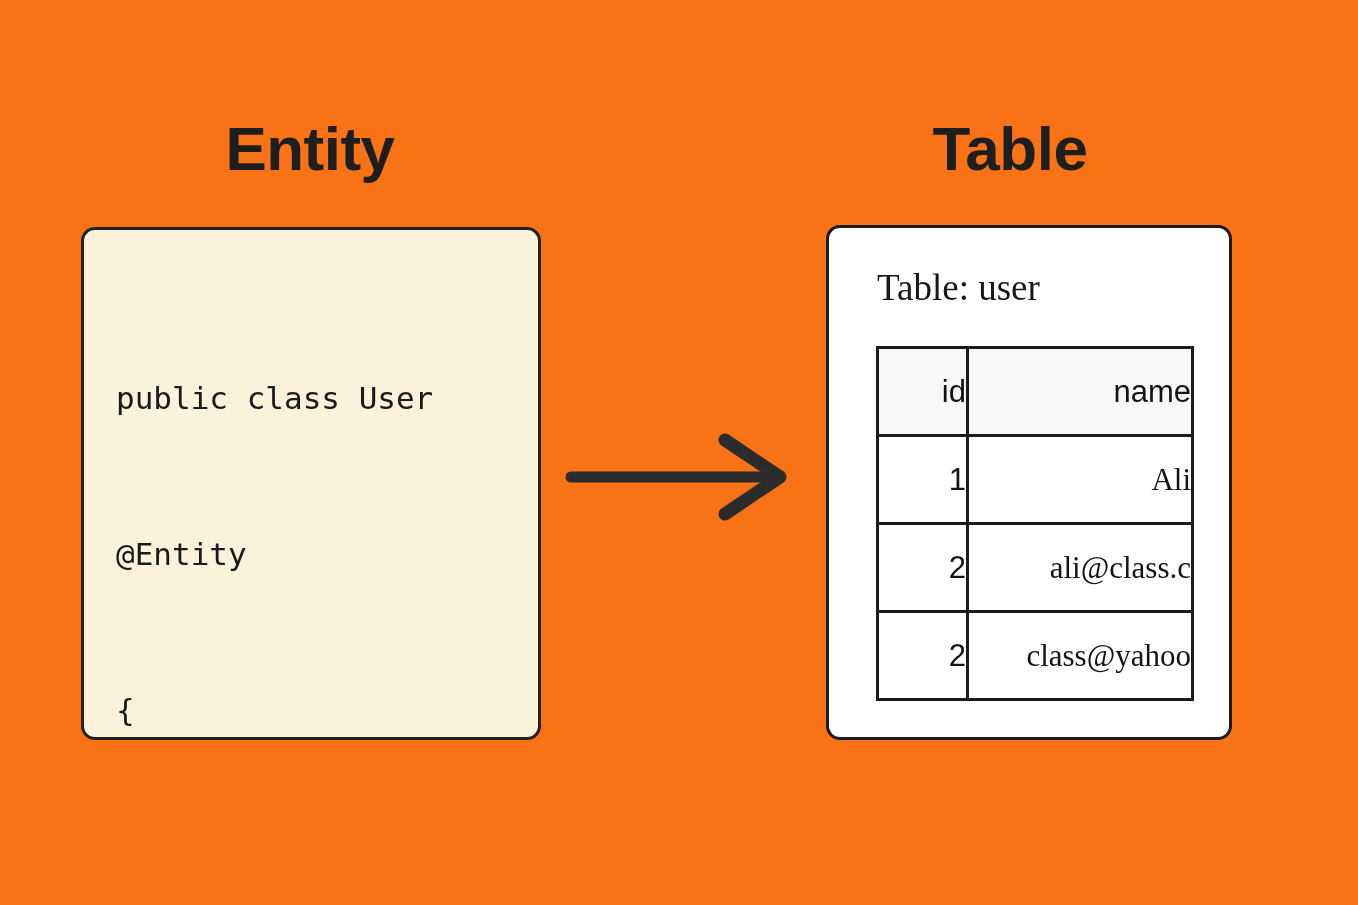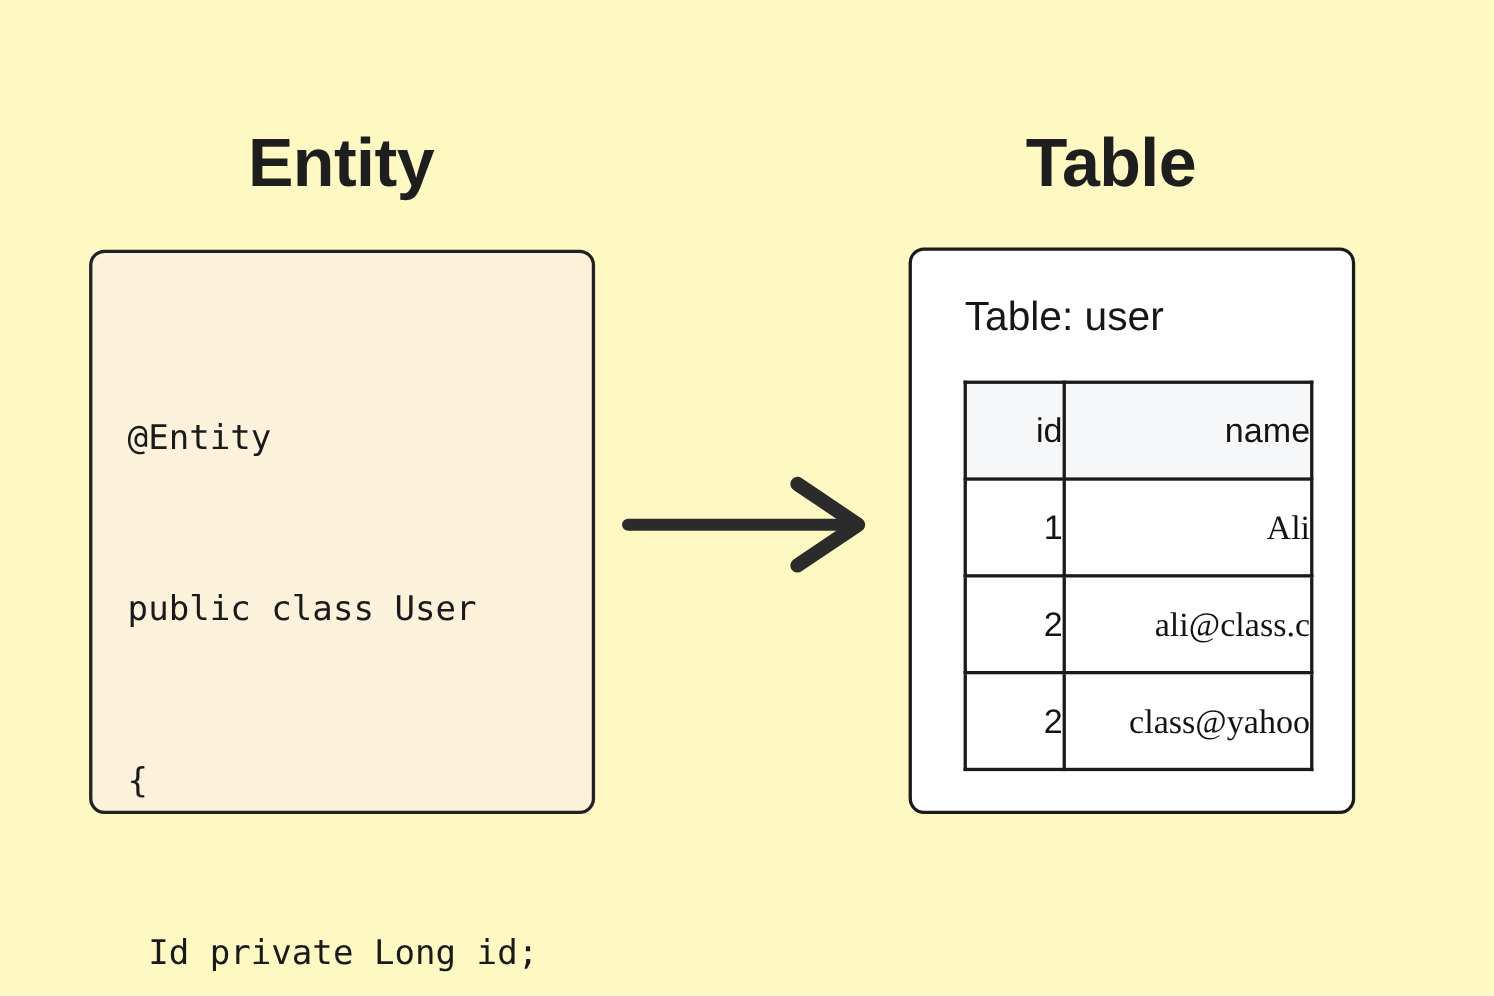--- a/index.html
+++ b/index.html
@@ -12,21 +12,21 @@
     height: 905px;
     background: #fdfcfa;
     font-family: "Liberation Sans", sans-serif;
     overflow: hidden;
   }
 
   #canvas {
     position: relative;
     width: 1358px;
     height: 905px;
-    background: #fef9c3;
+    background: #f97316;
   }
 
   
   .heading {
     position: absolute;
     font-family: "Liberation Sans", sans-serif;
     font-size: 62px;
     font-weight: 700;
     color: #1e1e1e;
     letter-spacing: -0.5px;
@@ -84,21 +84,21 @@
     height: 515px;
     background: #ffffff;
     border: 3px solid #1b1b1b;
     border-radius: 14px;
     box-sizing: border-box;
   }
   #table-caption {
     position: absolute;
     left: 48px;
     top: 40px;
-    font-family: Liberation Sans, sans-serif;
+    font-family: Liberation Serif, serif;
     font-size: 37px;
     font-weight: 400;
     color: #171717;
     white-space: nowrap;
     line-height: 1.1;
   }
 
   
   #user-table {
     position: absolute;
@@ -152,24 +152,23 @@
 <body>
 
 <div id="canvas">
 
   <div class="heading" id="entity-heading">Entity</div>
 
   <div class="heading" id="table-heading">Table</div>
 
   <div id="entity-card">
     <div id="code-block">
+      <span class="code-line">public class User</span>
       <span class="code-line">@Entity</span>
-      <span class="code-line">public class User</span>
       <span class="code-line">{</span>
-      <span class="code-line"> Id private Long id;</span>
       
       
       
     </div>
   </div>
 
   <svg id="arrow" viewBox="0 0 240 90">
     <line x1="6" y1="45" x2="203" y2="45" stroke="#2b2b2b" stroke-width="11" stroke-linecap="round"></line>
     <polyline points="160,8 215,45 160,82" fill="none" stroke="#2b2b2b" stroke-width="13" stroke-linecap="round" stroke-linejoin="round"></polyline>
   </svg>

